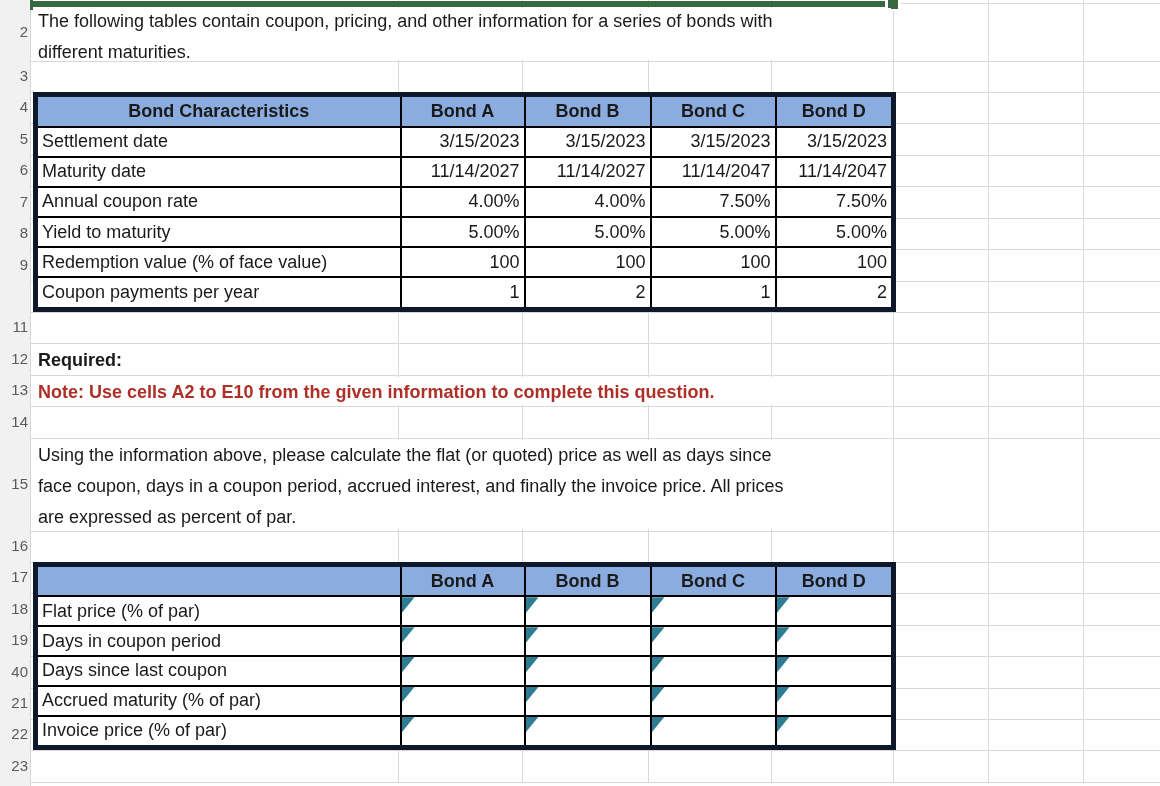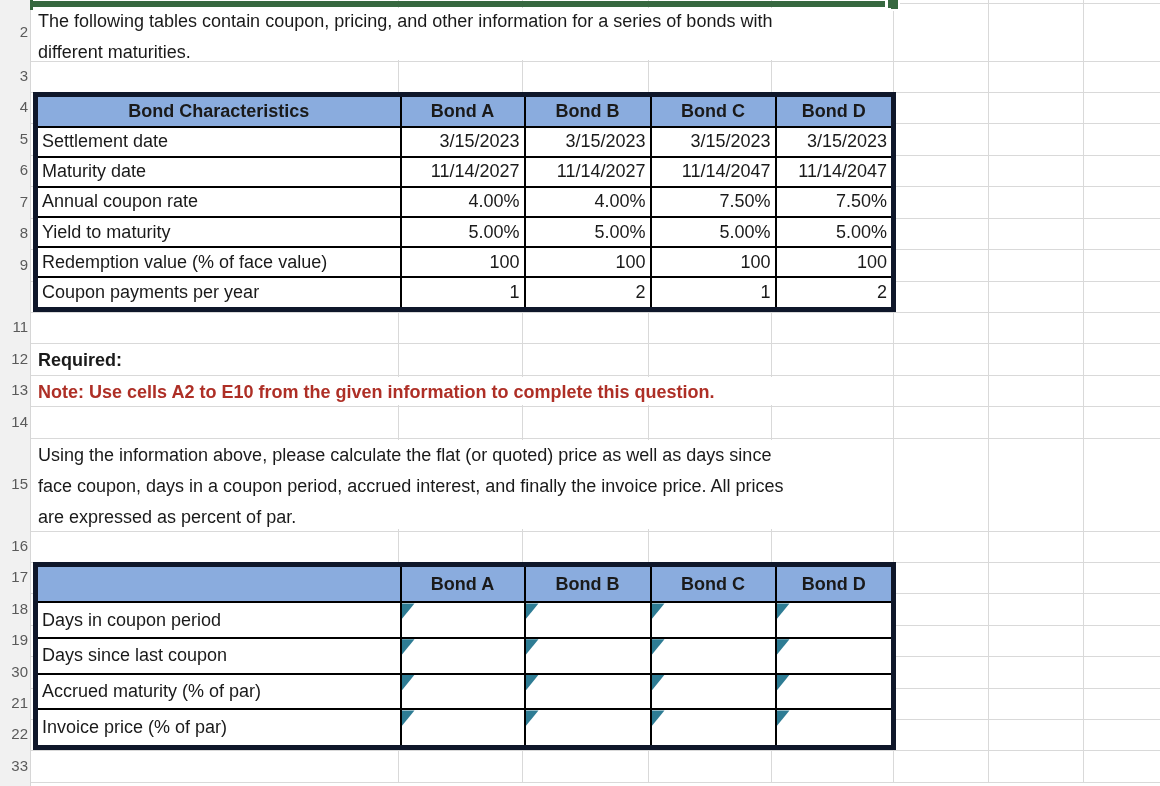--- a/index.html
+++ b/index.html
@@ -87,24 +87,24 @@
       <div class="rownum" style="top: 286px; margin-left: 42px;">10</div>
       <div class="rownum" style="top: 317px;">11</div>
       <div class="rownum" style="top: 349px;">12</div>
       <div class="rownum" style="top: 380px;">13</div>
       <div class="rownum" style="top: 412px;">14</div>
       <div class="rownum" style="top: 474px;">15</div>
       <div class="rownum" style="top: 536px;">16</div>
       <div class="rownum" style="top: 567px;">17</div>
       <div class="rownum" style="top: 599px;">18</div>
       <div class="rownum" style="top: 630px;">19</div>
-      <div class="rownum" style="top: 662px;">30</div>
+      <div class="rownum" style="top: 662px;">40</div>
       <div class="rownum" style="top: 693px;">21</div>
       <div class="rownum" style="top: 724px;">22</div>
-      <div class="rownum" style="top: 756px;">33</div>
+      <div class="rownum" style="top: 756px;">23</div>
     </div>
 
   <div class="selstub"></div>
   <div class="selline"></div>
   <div class="fillhandle"></div>
 
   <div class="cover" style="left:34px;top:8px;width:857px;height:52px"></div>
   <div class="cover" style="left:34px;top:377px;width:857px;height:28px"></div>
   <div class="cover" style="left:34px;top:440px;width:857px;height:89px"></div>
 
@@ -194,20 +194,35 @@
       </colgroup>
     <tbody>
         <tr>
       <td class="hc"></td>
       <td class="hc">Bond A</td>
       <td class="hc">Bond B</td>
       <td class="hc">Bond C</td>
       <td class="hc">Bond D</td>
     </tr>
     <tr>
+      <td class="lbl">Flat price (% of par)</td>
+      <td class="ans">
+            <span class="tri"></span>
+          </td>
+      <td class="ans">
+            <span class="tri"></span>
+          </td>
+      <td class="ans">
+            <span class="tri"></span>
+          </td>
+      <td class="ans">
+            <span class="tri"></span>
+          </td>
+    </tr>
+    <tr>
       <td class="lbl">Days in coupon period</td>
       <td class="ans">
             <span class="tri"></span>
           </td>
       <td class="ans">
             <span class="tri"></span>
           </td>
       <td class="ans">
             <span class="tri"></span>
           </td>

